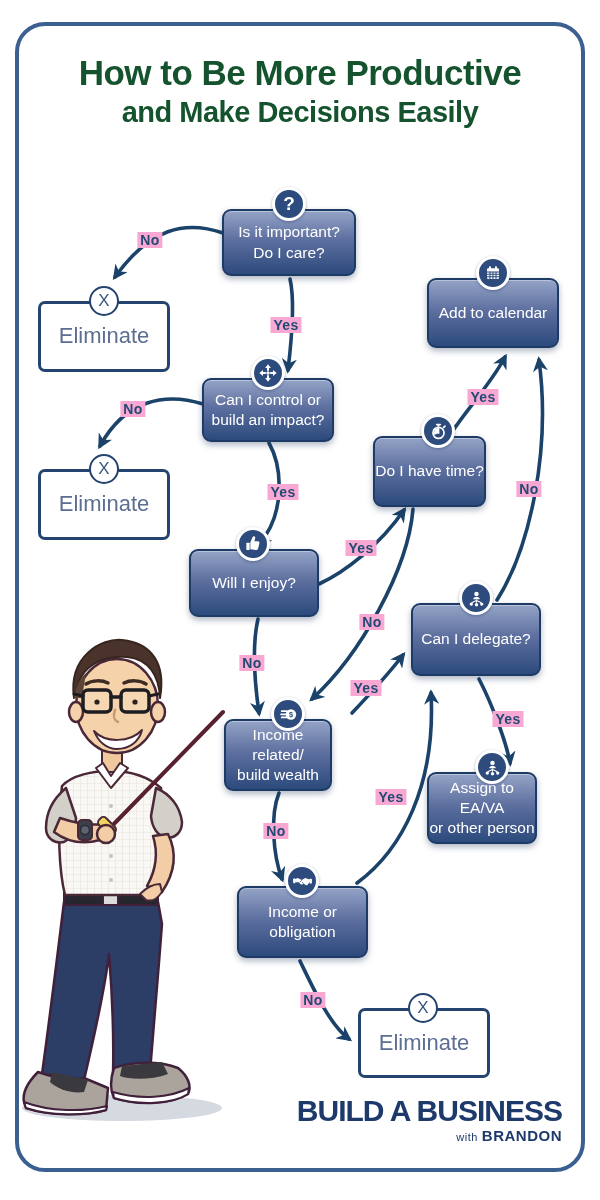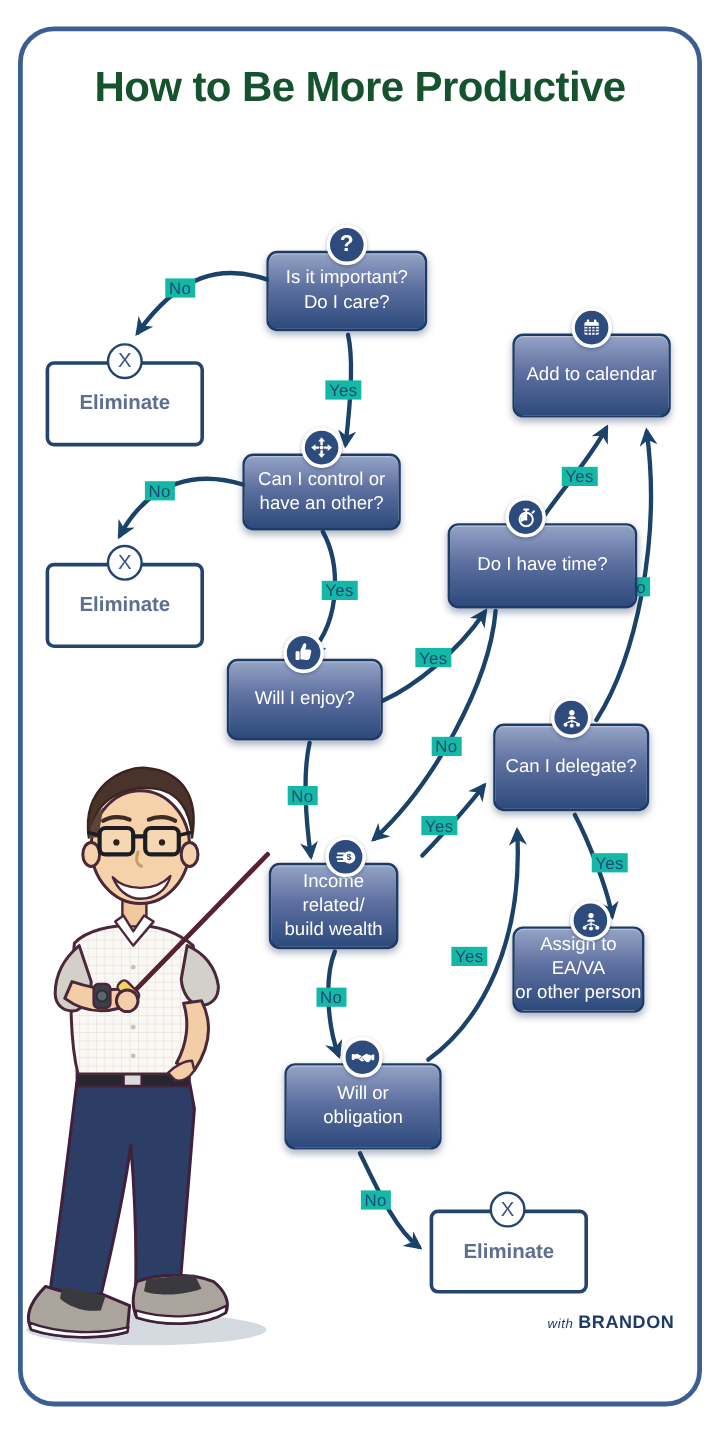--- a/index.html
+++ b/index.html
@@ -22,50 +22,51 @@
     display:flex;align-items:center;justify-content:center;text-align:center;
     white-space:pre-line;line-height:1.3;
   }
   .node.filled{
     background:linear-gradient(180deg,#94a3c6 0%,#5e70a0 45%,#2c4a7c 100%);
     border:2px solid #1e3b66;color:#ffffff;font-size:15.5px;
     box-shadow:0 3px 6px rgba(25,45,85,0.35), inset 0 1px 0 rgba(255,255,255,0.35);
   }
   .node.outline{
     background:#ffffff;border:3px solid #24446f;border-radius:7px;
-    color:#5c6e92;font-size:17px;font-weight:bold;
+    color:#5c6e92;font-size:22px;
   }
   .badge{
     position:absolute;width:34px;height:34px;border-radius:50%;
     background:#2d4b7d;border:3px solid #ffffff;box-sizing:border-box;
     display:flex;align-items:center;justify-content:center;
     box-shadow:0 1px 3px rgba(25,45,85,0.4);color:#ffffff;
   }
   .badge.xbadge{
     width:30px;height:30px;background:#ffffff;border:2.5px solid #24446f;
     color:#3a5582;font-size:17px;font-weight:400;box-shadow:none;
   }
   .badge .q{font-size:19px;font-weight:700;}
   .elabel{
     position:absolute;transform:translate(-50%,-50%);
-    background:#14b8a6;padding:0 3px;font-size:14px;font-weight:400;
+    background:#f9a8d4;padding:0 3px;font-size:14px;font-weight:700;
     color:#234a73;letter-spacing:0.3px;
   }
   .logo{position:absolute;right:38px;top:1094px;text-align:right;color:#1d3a6b;}
   .logo .l1{font-size:30px;font-weight:700;letter-spacing:-1px;line-height:1.1;}
   .logo .l2{font-size:15px;font-weight:700;letter-spacing:0.5px;}
-  .logo .with{font-size:11px;font-weight:400;letter-spacing:0.5px;margin-right:4px;font-style:italic;}
+  .logo .with{font-size:11px;font-weight:400;letter-spacing:0.5px;margin-right:4px;}
 </style>
 </head>
 <body>
 
 <div class="frame"></div>
 
 <div class="title">
   <div class="line1">How to Be More Productive</div>
+  <div class="line2">and Make Decisions Easily</div>
 </div>
 
 <svg class="layer" viewBox="0 0 600 1200" aria-hidden="true">
   <g transform="translate(10,636)" stroke-linejoin="round" stroke-linecap="round">
     <ellipse cx="112" cy="472" rx="100" ry="13" fill="#d5d9e0"></ellipse>
 
     <path d="M54,266 L148,266 L152,288 C148,340 143,400 140,436 L103,438 C104,395 102,355 99,318 C94,358 82,410 74,444 L32,438 C40,380 48,315 54,266 Z" fill="#2c3d66" stroke="#41203b" stroke-width="2.5"></path>
 
     <path d="M28,436 C18,446 12,456 14,466 L16,472 C40,480 75,480 96,474 L98,452 L74,442 C58,446 40,440 28,436 Z" fill="#aaa49c" stroke="#41203b" stroke-width="2.5"></path>
     <path d="M14,466 C40,476 74,476 97,470 L96,474 C75,480 40,480 16,472 Z" fill="#ffffff" stroke="#41203b" stroke-width="2"></path>
@@ -176,21 +177,21 @@
 
 <div class="node outline" style="left:38px;top:301px;width:132px;height:71px;">
   <span>Eliminate</span>
 </div>
 <div class="badge xbadge" style="left:89px;top:286px;">
     <span>X</span>
   </div>
 
 <div class="node filled" style="left:202px;top:378px;width:132px;height:64px;">
   <span>Can I control or
-have an other?</span>
+build an impact?</span>
 </div>
 <div class="badge" style="left:251px;top:356px;">
   <svg width="26" height="26" viewBox="0 0 36 36">
       <g fill="#ffffff">
         <path d="M18,6 L22,11 L19.4,11 L19.4,15 L16.6,15 L16.6,11 L14,11 Z"></path>
         <path d="M18,30 L14,25 L16.6,25 L16.6,21 L19.4,21 L19.4,25 L22,25 Z"></path>
         <path d="M6,18 L11,14 L11,16.6 L15,16.6 L15,19.4 L11,19.4 L11,22 Z"></path>
         <path d="M30,18 L25,22 L25,19.4 L21,19.4 L21,16.6 L25,16.6 L25,14 Z"></path>
         <circle cx="18" cy="18" r="2.3"></circle>
       </g>
@@ -209,21 +210,21 @@
 </div>
 <div class="badge" style="left:236px;top:527px;">
   <svg width="24" height="24" viewBox="0 0 36 36">
       <g fill="#ffffff">
         <rect x="8" y="16" width="5" height="11" rx="1"></rect>
         <path d="M14,26 L22,27 C24,27 25.3,26 25.8,24.2 L27.6,16.8 C28,15.2 26.9,13.8 25.2,13.8 L20.2,13.8 C20.2,13.8 21.4,10.4 21.4,8.4 C21.4,6 18.4,5.4 17.5,7.4 C16.3,10.1 14,15.5 14,15.5 Z"></path>
       </g>
     </svg>
 </div>
 
-<div class="node filled" style="left:373px;top:436px;width:158px;height:71px;">
+<div class="node filled" style="left:373px;top:436px;width:113px;height:71px;">
   <span>Do I have time?</span>
 </div>
 <div class="badge" style="left:421px;top:414px;">
   <svg width="25" height="25" viewBox="0 0 36 36">
       <g stroke="#ffffff" fill="none" stroke-width="2.4">
         <circle cx="18" cy="20" r="8"></circle>
         <path d="M18,20 L13,15" stroke-linecap="round"></path>
         <path d="M18,20 L18,14" stroke-linecap="round"></path>
         <path d="M15.5,8 L20.5,8" stroke-linecap="round"></path>
         <path d="M18,8 L18,11"></path>
@@ -296,21 +297,21 @@
         <circle cx="18" cy="27" r="2.4"></circle>
         <circle cx="25.5" cy="26" r="2.4"></circle>
       </g>
       <g stroke="#ffffff" stroke-width="1.6" fill="none">
         <path d="M18,19.5 L18,24 M18,21 L11,24 M18,21 L25,24"></path>
       </g>
     </svg>
 </div>
 
 <div class="node filled" style="left:237px;top:886px;width:131px;height:72px;">
-  <span>Will or
+  <span>Income or
 obligation</span>
 </div>
 <div class="badge" style="left:285px;top:864px;">
   <svg width="25" height="25" viewBox="0 0 36 36">
       <g fill="#ffffff">
         <path d="M6,15 L11,13 L17,16 L22,13 L30,16 L26,22 C25,23.5 23,23.8 21.8,22.8 L19.6,21 C18.6,22.6 16.2,22.9 15,21.6 L12.5,19 L8,19 Z"></path>
         <rect x="4.5" y="13.5" width="3.4" height="7" rx="1"></rect>
         <rect x="28.1" y="14" width="3.4" height="7" rx="1"></rect>
       </g>
       <g stroke="#2d4b7d" stroke-width="1.1" fill="none">
@@ -320,16 +321,17 @@
 </div>
 
 <div class="node outline" style="left:358px;top:1008px;width:132px;height:70px;">
   <span>Eliminate</span>
 </div>
 <div class="badge xbadge" style="left:408px;top:993px;">
     <span>X</span>
   </div>
 
 <div class="logo">
+  <div class="l1">BUILD A BUSINESS</div>
   <div class="l2">
     <span class="with">with</span><span>BRANDON</span>
   </div>
 </div>
 
 </body></html>

